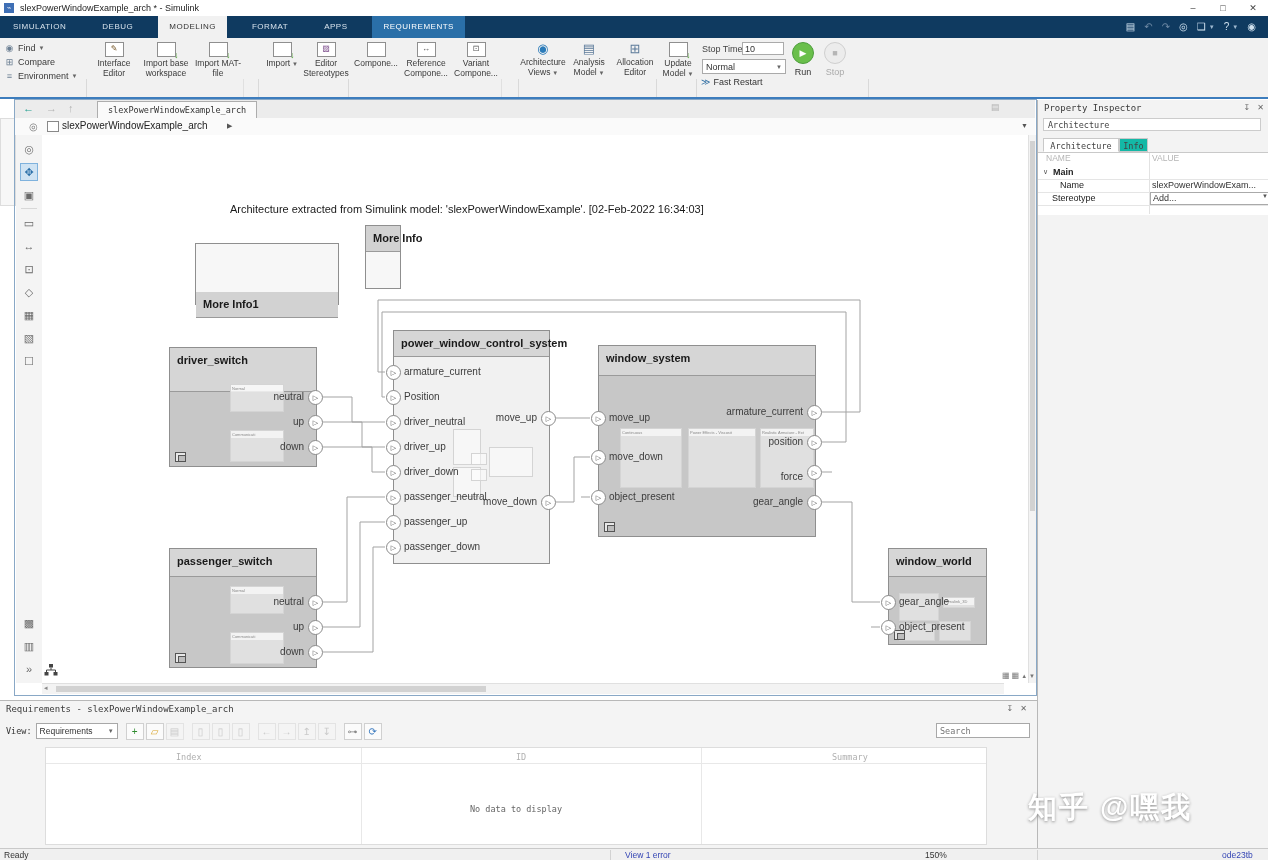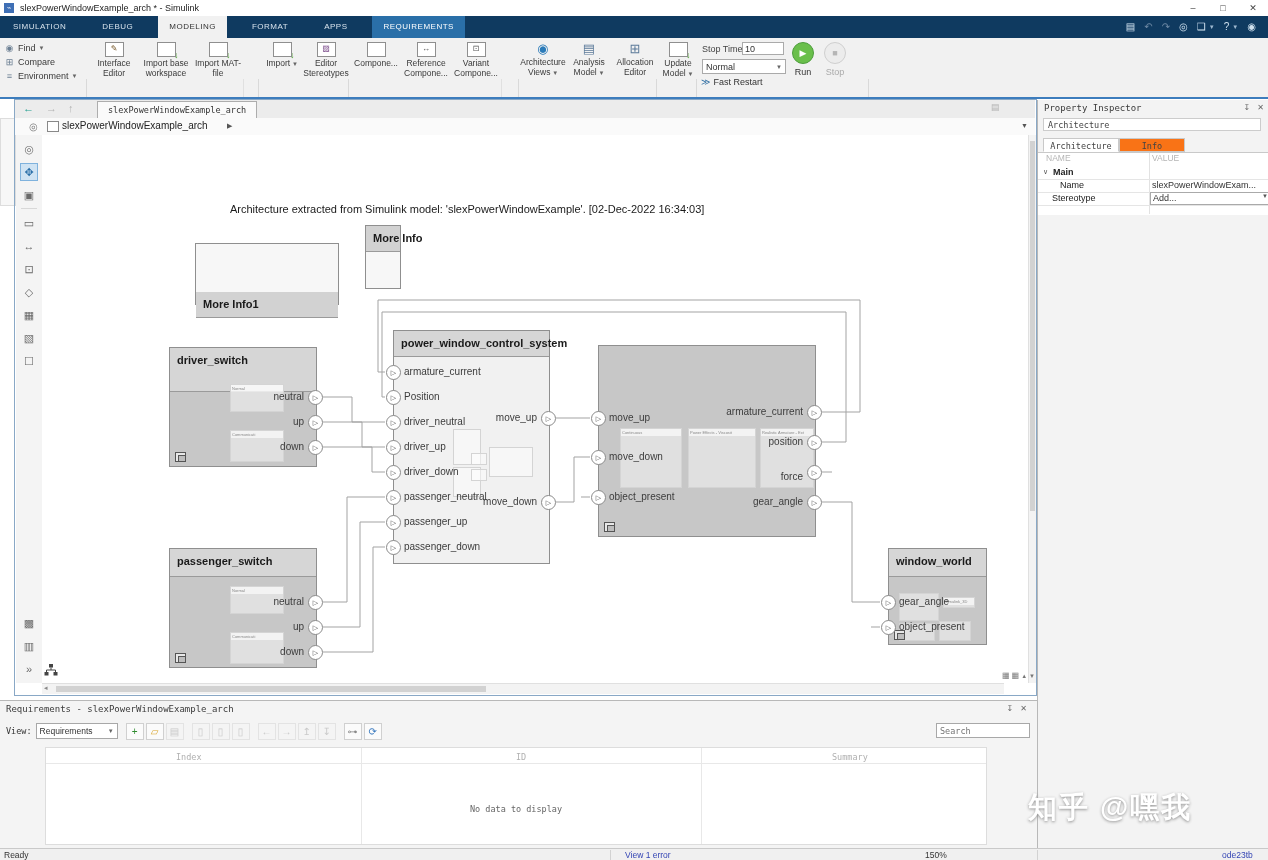--- a/index.html
+++ b/index.html
@@ -286,21 +286,21 @@
     <div class="palico">▦</div>
     <div class="palico">▧</div>
     <div class="palico">☐</div>
     <div style="height: 235px;"></div>
     <div class="palico">▩</div>
     <div class="palico">▥</div>
     <div class="palico">»</div>
   </div>
 
 <div class="abs canvas" id="canvas">
-  <div class="annot" style="left:188px;top:68px">Architecture extracted from Simulink model: 'slexPowerWindowExample'. [02-Dec-2022 16:34:03]</div>
+  <div class="annot" style="left:188px;top:68px">Architecture extracted from Simulink model: 'slexPowerWindowExample'. [02-Feb-2022 16:34:03]</div>
 <svg width="986" height="548">
       <polyline points="281,262 310,262 310,287 343,287" fill="none" stroke="#a3a3a3" stroke-width="1"></polyline>
       <polyline points="281,287 320,287 320,312 343,312" fill="none" stroke="#a3a3a3" stroke-width="1"></polyline>
       <polyline points="281,312 330,312 330,337 343,337" fill="none" stroke="#a3a3a3" stroke-width="1"></polyline>
       <polyline points="281,467 305,467 305,362 343,362" fill="none" stroke="#a3a3a3" stroke-width="1"></polyline>
       <polyline points="281,492 318,492 318,387 343,387" fill="none" stroke="#a3a3a3" stroke-width="1"></polyline>
       <polyline points="281,517 331,517 331,412 343,412" fill="none" stroke="#a3a3a3" stroke-width="1"></polyline>
       <polyline points="514,283 548,283" fill="none" stroke="#a3a3a3" stroke-width="1"></polyline>
       <polyline points="514,367 532,367 532,322 548,322" fill="none" stroke="#a3a3a3" stroke-width="1"></polyline>
       <polyline points="780,277 818,277 818,165 336,165 336,237 343,237" fill="none" stroke="#a3a3a3" stroke-width="1"></polyline>
@@ -370,20 +370,21 @@
     <div class="portlbl" style="top: 356px; left: 362px;">passenger_neutral</div>
     <div class="portc" style="left: 344px; top: 380px;">▷</div>
     <div class="portlbl" style="top: 381px; left: 362px;">passenger_up</div>
     <div class="portc" style="left: 344px; top: 405px;">▷</div>
     <div class="portlbl" style="top: 406px; left: 362px;">passenger_down</div>
     <div class="portc" style="left: 499px; top: 276px;">▷</div>
     <div class="portlbl" style="top: 277px; left: 495px; transform: translateX(-100%);">move_up</div>
     <div class="portc" style="left: 499px; top: 360px;">▷</div>
     <div class="portlbl" style="top: 361px; left: 495px; transform: translateX(-100%);">move_down</div>
     <div class="component" style="left: 556px; top: 210px; width: 216px; height: 190px; background: rgb(199, 199, 199);">
+      <div class="comp-header" style="height: 30px; background: rgb(214, 214, 214);">window_system</div>
       <div class="thumb" style="left: 21px; top: 82px; width: 60px; height: 58px;">
         <span class="thumblbl">Continuous</span>
       </div>
       <div class="thumb" style="left: 89px; top: 82px; width: 66px; height: 58px;">
         <span class="thumblbl">Power Effects - Viscosit</span>
       </div>
       <div class="thumb" style="left: 161px; top: 82px; width: 52px; height: 58px;">
         <span class="thumblbl">Realistic Armature - Ext</span>
       </div>
       <span class="linkbadge"></span>
@@ -444,21 +445,21 @@
 <div class="abs frame"></div>
 
 <div class="abs inspector">
   <div class="panetitle">Property Inspector</div>
   <div class="paneicons">
     <span>↧</span>
     <span>✕</span>
   </div>
   <div class="ctxbar">Architecture</div>
   <div class="itab" style="left:5px;width:76px;background:#fff;border-bottom:1px solid #fff">Architecture</div>
-  <div class="itab" style="left:81px;width:66px;background:#f97316">Info</div>
+  <div class="itab" style="left:81px;width:29px;background:#14b8a6">Info</div>
   <div class="abs" style="left:0;top:52px;width:231px;height:62px;background:#fff;border-top:1px solid #c9c9c9"></div>
   <div class="icolhdr" style="left:8px">NAME</div>
   <div class="icolhdr" style="left:114px">VALUE</div>
   <div class="abs" style="left:111px;top:53px;width:1px;height:61px;background:#e2e2e2"></div>
   <div class="irow" style="top:66px">
     <span style="position:absolute;left:5px;top:2px;font-size:7px;color:#555">∨</span>
     <span style="position:absolute;left:15px;top:1px;font-weight:bold">Main</span>
   </div>
   <div class="irow" style="top:79px">
     <span style="position:absolute;left:22px;top:1px">Name</span>

